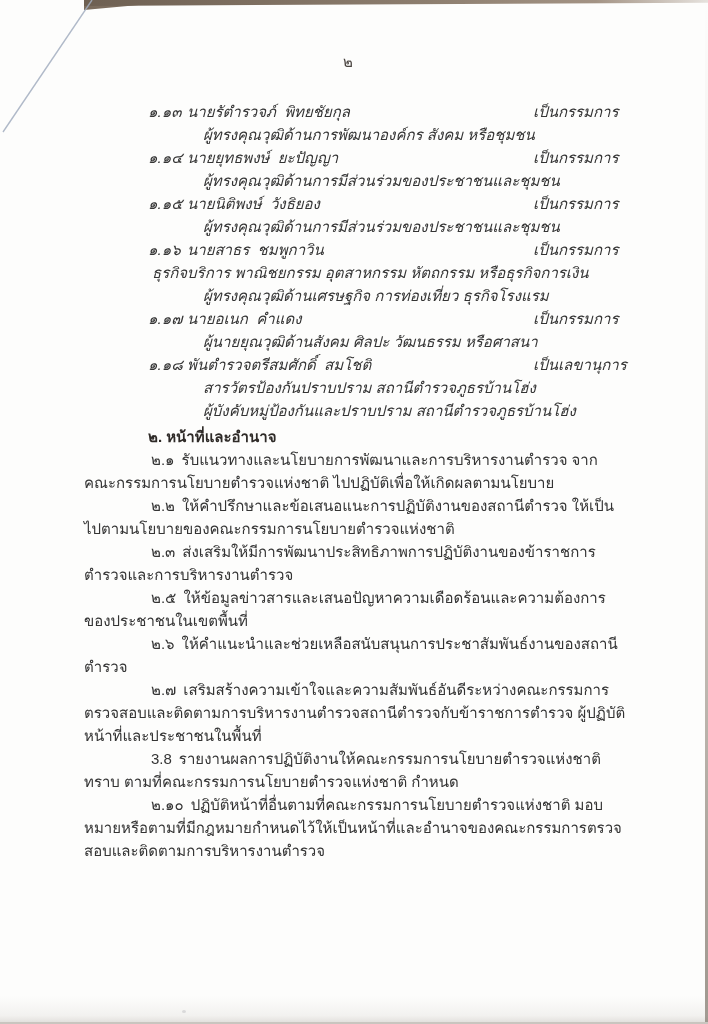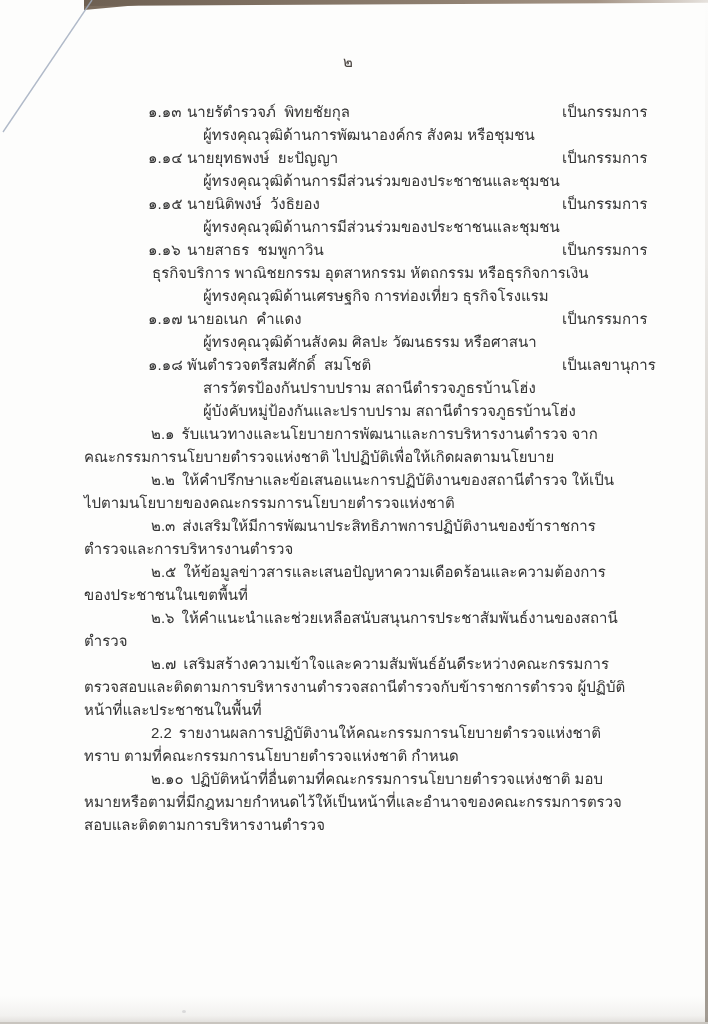--- a/index.html
+++ b/index.html
@@ -41,25 +41,25 @@
     position:absolute;top:50px;left:0;width:696px;
     text-align:center;font-size:15px;color:#4a4440;
   }
 
   .content{
     position:absolute;top:100px;left:84px;width:545px;
     font-size:15px;line-height:23px;
   }
 
   
-  .member{position:relative;}
+  .member{position:relative;font-style:italic;}
   .m-line{position:relative;padding-left:64px;display:flex;}
   .m-no{flex:none;width:39px;}
   .m-name{white-space:pre-wrap;}
-  .m-role{position:absolute;left:478px;white-space:nowrap;}
+  .m-role{position:absolute;left:449px;white-space:nowrap;}
   .m-role.wide{left:436px;}
   .m-desc{padding-left:119px;}
   .m-desc2{padding-left:68px;}
 
   
   .section-heading{font-weight:bold;padding-left:64px;margin-top:3px;color:#2e2a27;}
   .duty{margin:0;text-indent:67px;}
   .duty-no{margin-right:7px;}
 </style>
 </head>
@@ -114,44 +114,45 @@
       <div class="m-desc m-desc2">ธุรกิจบริการ พาณิชยกรรม อุตสาหกรรม หัตถกรรม หรือธุรกิจการเงิน</div>
       <div class="m-desc">ผู้ทรงคุณวุฒิด้านเศรษฐกิจ การท่องเที่ยว ธุรกิจโรงแรม</div>
     </div>
 
     <div class="member">
       <div class="m-line">
         <span class="m-no">๑.๑๗</span>
         <span class="m-name">นายอเนก  คำแดง</span>
         <span class="m-role">เป็นกรรมการ</span>
       </div>
-      <div class="m-desc">ผู้ทรงคุณวุฒิด้านสังคม ศิลปะ วัฒนธรรม หรือศาสนา</div>
+      <div class="m-desc">ผู้นายยุณวุฒิด้านสังคม ศิลปะ วัฒนธรรม หรือศาสนา</div>
     </div>
 
     <div class="member">
       <div class="m-line">
         <span class="m-no">๑.๑๘</span>
         <span class="m-name">พันตำรวจตรีสมศักดิ์  สมโชติ</span>
         <span class="m-role">เป็นเลขานุการ</span>
       </div>
       <div class="m-desc">สารวัตรป้องกันปราบปราม สถานีตำรวจภูธรบ้านโฮ่ง</div>
     </div>
 
     <div class="member">
       <div class="m-desc">ผู้บังคับหมู่ป้องกันและปราบปราม สถานีตำรวจภูธรบ้านโฮ่ง</div>
     </div>
 
+    <div class="section-heading">๒. หน้าที่และอำนาจ</div>
 
     <p class="duty"><span class="duty-no">๒.๑</span><span>รับแนวทางและนโยบายการพัฒนาและการบริหารงานตำรวจ จากคณะกรรมการนโยบายตำรวจแห่งชาติ ไปปฏิบัติเพื่อให้เกิดผลตามนโยบาย</span></p>
     <p class="duty"><span class="duty-no">๒.๒</span><span>ให้คำปรึกษาและข้อเสนอแนะการปฏิบัติงานของสถานีตำรวจ ให้เป็นไปตามนโยบายของคณะกรรมการนโยบายตำรวจแห่งชาติ</span></p>
     <p class="duty"><span class="duty-no">๒.๓</span><span>ส่งเสริมให้มีการพัฒนาประสิทธิภาพการปฏิบัติงานของข้าราชการตำรวจและการบริหารงานตำรวจ</span></p>
     <p class="duty"><span class="duty-no">๒.๕</span><span>ให้ข้อมูลข่าวสารและเสนอปัญหาความเดือดร้อนและความต้องการของประชาชนในเขตพื้นที่</span></p>
     <p class="duty"><span class="duty-no">๒.๖</span><span>ให้คำแนะนำและช่วยเหลือสนับสนุนการประชาสัมพันธ์งานของสถานีตำรวจ</span></p>
     <p class="duty"><span class="duty-no">๒.๗</span><span>เสริมสร้างความเข้าใจและความสัมพันธ์อันดีระหว่างคณะกรรมการตรวจสอบและติดตามการบริหารงานตำรวจสถานีตำรวจกับข้าราชการตำรวจ ผู้ปฏิบัติหน้าที่และประชาชนในพื้นที่</span></p>
-    <p class="duty"><span class="duty-no">2.2</span><span>รายงานผลการปฏิบัติงานให้คณะกรรมการนโยบายตำรวจแห่งชาติ ทราบ ตามที่คณะกรรมการนโยบายตำรวจแห่งชาติ กำหนด</span></p>
+    <p class="duty"><span class="duty-no">3.8</span><span>รายงานผลการปฏิบัติงานให้คณะกรรมการนโยบายตำรวจแห่งชาติ ทราบ ตามที่คณะกรรมการนโยบายตำรวจแห่งชาติ กำหนด</span></p>
     <p class="duty"><span class="duty-no">๒.๑๐</span><span>ปฏิบัติหน้าที่อื่นตามที่คณะกรรมการนโยบายตำรวจแห่งชาติ มอบหมายหรือตามที่มีกฎหมายกำหนดไว้ให้เป็นหน้าที่และอำนาจของคณะกรรมการตรวจสอบและติดตามการบริหารงานตำรวจ</span></p>
 
   </div>
 
   <div class="scan-right-strip"></div>
   <div class="scan-bottom-shade"></div>
   <div class="scan-bottom-line"></div>
   <div class="scan-speck"></div>
 
 </div>

